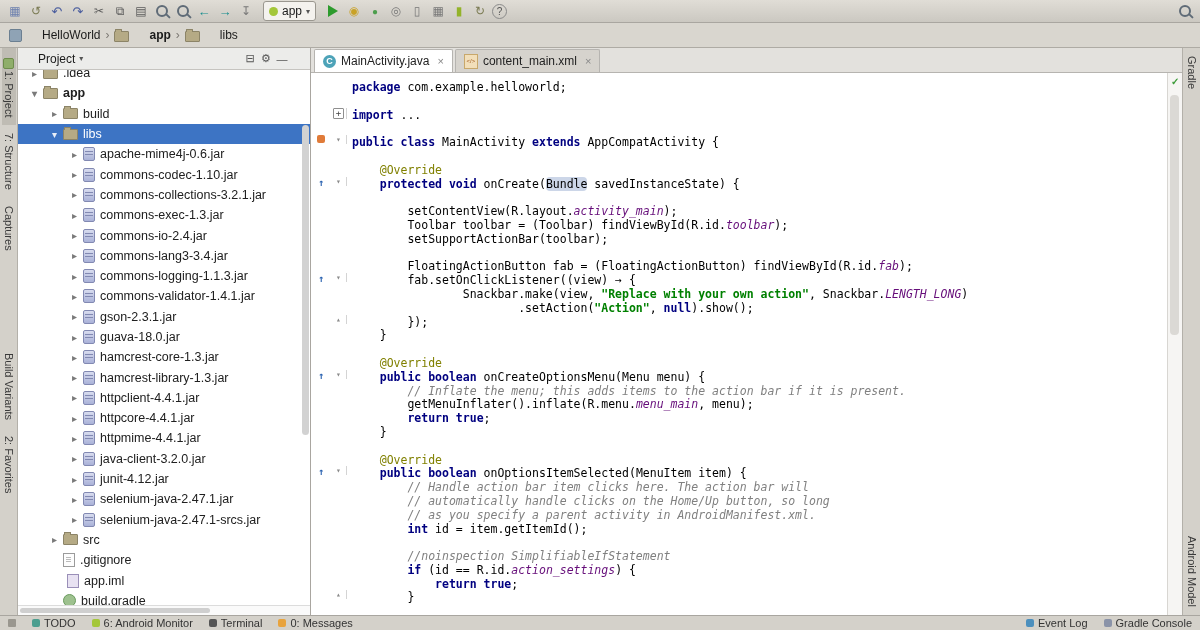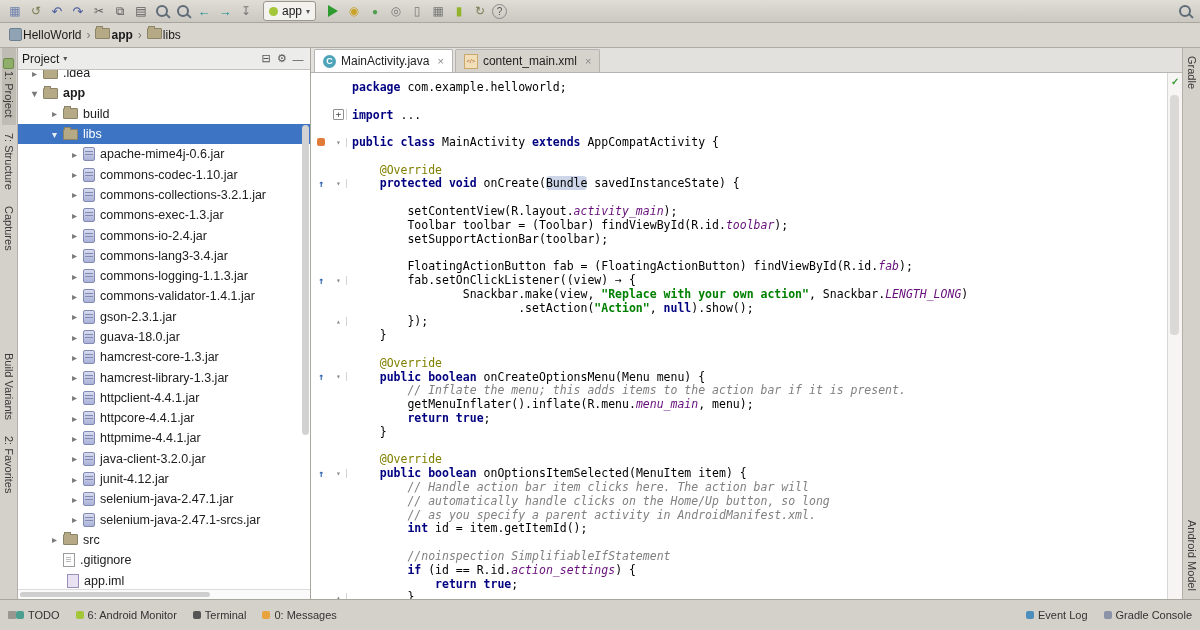--- a/index.html
+++ b/index.html
@@ -22,41 +22,41 @@
   .magc::after{content:"";position:absolute;width:6px;height:2px;background:#5f6b77;right:-5px;bottom:-2px;transform:rotate(45deg);border-radius:1px}
   .playt{display:block;width:0;height:0;border-left:10px solid #2d9b2d;border-top:6px solid transparent;border-bottom:6px solid transparent}
   .combo{height:18px;background:#f4f2ee;border:1px solid #9a978f;border-radius:3px;display:flex;align-items:center;gap:4px;padding:0 5px;margin:0 5px;cursor:pointer}
   .adot{width:9px;height:9px;border-radius:50%;background:#a4c739;display:inline-block}
   .car{font-size:8px;color:#555}
   .tb-spacer{flex:1}
 
   
   .breadcrumb{height:24px;flex:none;display:flex;align-items:center;gap:5px;padding:0 9px;
               background:#d9d6cf;border-bottom:1px solid #aeaba4}
-  .crumb{display:flex;align-items:flex-start;gap:1px;cursor:pointer}
+  .crumb{display:flex;align-items:flex-end;gap:20px;cursor:pointer}
   .crumb.b{font-weight:bold}
   .sep{color:#7d7a74;font-size:12px}
   .fold-ic{width:13px;height:9px;background:#b5aa85;border:1px solid #8c8467;border-radius:1px;position:relative;display:inline-block;flex:none}
   .fold-ic::before{content:"";position:absolute;top:-3px;left:0;width:5px;height:2px;background:#b5aa85;border:1px solid #8c8467;border-bottom:none;border-radius:1px 1px 0 0}
   .proj-ic{width:11px;height:11px;background:#8fa3b5;border:1px solid #6b7f91;border-radius:2px;display:inline-block;flex:none}
 
   
   .main{flex:1;display:flex;min-height:0}
   .stripe{width:17px;flex:none;background:#d4d1ca;display:flex;flex-direction:column;align-items:center;font-size:11px;color:#3a3a3a}
   .stripe.left{border-right:1px solid #b3b0a9}
   .stripe.right{border-left:1px solid #b3b0a9}
   .slabel{writing-mode:vertical-rl;padding:8px 1px;cursor:pointer;white-space:nowrap}
   .slabel.active{background:#bfbcb4}
   .slabel .sq-proj{width:9px;height:9px;background:#8fae6a;border:1px solid #6d8c4c;border-radius:2px;display:inline-block;margin:2px 0}
   .stripe .gap{flex:1;max-height:86px}
   .stripe .push{flex:1}
 
   
   .ppanel{width:292px;flex:none;background:#fff;border-right:1px solid #a9a6a0;display:flex;flex-direction:column;position:relative}
-  .phead{height:21px;flex:none;background:#ececea;border-bottom:1px solid #c6c4c0;display:flex;align-items:center;padding:0 4px;gap:4px}
+  .phead{height:21px;flex:none;background:#ececea;border-bottom:1px solid #c6c4c0;display:flex;align-items:center;padding:0 20px;gap:4px}
   .phead .sp{flex:1}
   .phicon{width:16px;height:16px;display:flex;align-items:center;justify-content:center;color:#555;font-size:11px;cursor:pointer}
   .treewrap{flex:1;overflow:hidden;position:relative}
   .tree{margin-top:-7px}
   .trow{height:20.3px;display:flex;align-items:center;white-space:nowrap;font-size:12.5px;color:#202020;cursor:pointer;overflow:hidden}
   .trow.sel{background:#3d74c4;color:#fff}
   .trow.bold{font-weight:bold}
   .arrow{width:13px;flex:none;text-align:center;color:#7a7a7a;font-size:10px}
   .trow.sel .arrow{color:#e8eef8}
   .ic{flex:none;margin:0 5px 0 2px;position:relative;display:inline-block}
@@ -77,41 +77,41 @@
   .edcol{flex:1;display:flex;flex-direction:column;min-width:0;background:#fff}
   .tabbar{height:24px;flex:none;background:#e3e1dd;border-bottom:1px solid #b6b4b0;display:flex;align-items:flex-end;padding-left:3px}
   .tab{height:22px;display:flex;align-items:center;gap:5px;padding:0 8px;border:1px solid #b6b4b0;border-bottom:none;
        margin-right:2px;background:#d6d3cd;color:#222;border-radius:2px 2px 0 0;cursor:pointer}
   .tab.active{background:#fff}
   .tclose{color:#888;font-size:11px;margin-left:3px;cursor:pointer}
   .cicon{width:13px;height:13px;border-radius:50%;background:#4da3b8;color:#fff;font-size:9px;display:flex;align-items:center;justify-content:center;font-weight:bold;flex:none}
   .xicon{width:12px;height:13px;background:#f2dfba;border:1px solid #c8a86b;font-size:6px;color:#a05a1e;display:flex;align-items:center;justify-content:center;flex:none}
   .edwrap{flex:1;display:flex;min-height:0;position:relative}
   .codearea{flex:1;overflow:hidden;padding-top:7px;font-family:"DejaVu Sans Mono",monospace;font-size:11.5px}
-  .cline{height:13.8px;display:flex;align-items:center}
+  .cline{height:13.8px;display:flex;align-items:flex-start}
   .g1{width:20px;flex:none;display:flex;align-items:center;justify-content:center}
   .m-ov{color:#2a62b0;font-weight:bold;font-size:10px}
   .m-run{width:8px;height:8px;background:#e07b39;border-radius:2px;display:inline-block}
   .g2{width:15px;flex:none;text-align:center;color:#8a8a8a;font-size:8px;border-right:1px solid #d4d4d4;display:flex;align-items:center;justify-content:center}
   .g2.m-plus{font-size:9px;color:#444}
   .g2.m-plus b{border:1px solid #8f8f8f;background:#fff;width:9px;height:9px;line-height:8px;display:inline-block;font-weight:normal;border-radius:1px}
   .ctext{white-space:pre;padding-left:5px;color:#000;display:flex;align-items:center}
   .tp{color:#000}
   .tk{color:#000080;font-weight:bold}
   .ts{color:#008000;font-weight:bold}
   .tc{color:#808080;font-style:italic}
   .ta{color:#808000}
   .tf{color:#660e7a;font-style:italic}
   .th{background:#ccd6e8;border-radius:4px}
   .vscroll-e{width:14px;flex:none;border-left:1px solid #d8d6d2;background:#f6f5f3;position:relative}
   .okcheck{position:absolute;top:3px;left:3px;color:#3a9b37;font-size:10px;font-weight:bold}
   .vscroll-e .thumb{position:absolute;top:22px;left:2px;width:9px;height:240px;background:#dbd9d5;border-radius:4px}
 
   
-  .status{height:14px;flex:none;background:#d4d1ca;border-top:1px solid #a9a6a0;display:flex;align-items:center;gap:0;padding:8px 8px;font-size:11px;color:#333}
+  .status{height:14px;flex:none;background:#d4d1ca;border-top:1px solid #a9a6a0;display:flex;align-items:center;gap:16px;padding:0 8px;font-size:11px;color:#333}
   .sitem{display:flex;align-items:center;gap:4px;cursor:pointer}
   .sq{width:8px;height:8px;border-radius:2px;display:inline-block}
   .sq.todo{background:#4c9e8f}.sq.android{background:#a4c739}.sq.terminal{background:#555}
   .sq.messages{background:#e8a33d}.sq.eventlog{background:#4c8fbd}.sq.gradleconsole{background:#8a93a8}
   .sq.toggle{background:#9a978f;border-radius:1px}
   .s-right{margin-left:auto;display:flex;align-items:center;gap:16px}
 </style>
 </head>
 <body>
 

